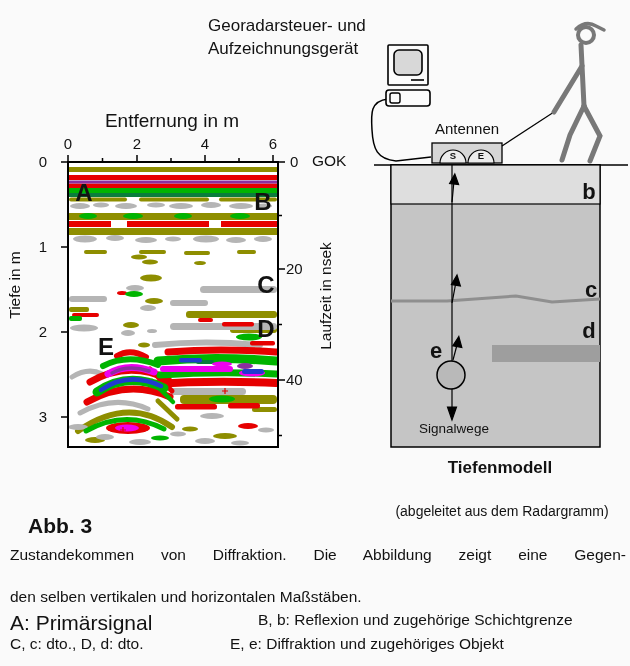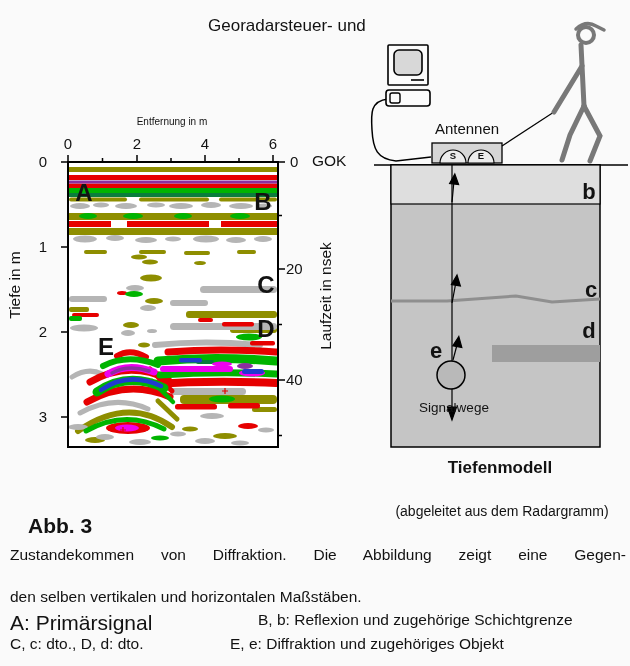--- a/index.html
+++ b/index.html
@@ -222,27 +222,28 @@
     <path d="M576,29 Q586,20 596,26 L604,30" stroke-width="3.5"></path>
     <path d="M581,45 L584,106" stroke-width="5"></path>
     <path d="M582,66 L554,112" stroke-width="5"></path>
     <path d="M584,106 L600,136 L590,161" stroke-width="5"></path>
     <path d="M584,106 L570,135 L562,160" stroke-width="5"></path>
   </g>
 </svg>
 
 <div class="t" style="left:208px;top:14px;font-size:17px;line-height:23px;">
   <div>Georadarsteuer- und</div>
+  <div>Aufzeichnungsgerät</div>
 </div>
 
 <div class="t c" style="left:467px;top:129px;font-size:15px;">Antennen</div>
 <div class="t c b" style="left:453px;top:156px;font-size:9.5px;">S</div>
 <div class="t c b" style="left:481px;top:156px;font-size:9.5px;">E</div>
 
-<div class="t c" style="left:172px;top:121px;font-size:10px;">Entfernung in m</div>
+<div class="t c" style="left:172px;top:121px;font-size:19px;">Entfernung in m</div>
 <div class="t c" style="left:68px;top:144px;font-size:15px;">0</div>
 <div class="t c" style="left:137px;top:144px;font-size:15px;">2</div>
 <div class="t c" style="left:205px;top:144px;font-size:15px;">4</div>
 <div class="t c" style="left:273px;top:144px;font-size:15px;">6</div>
 
 <div class="t rot" style="left:15px;top:285px;font-size:15.5px;">Tiefe in m</div>
 <div class="t c" style="left:43px;top:162px;font-size:15px;">0</div>
 <div class="t c" style="left:43px;top:247px;font-size:15px;">1</div>
 <div class="t c" style="left:43px;top:332px;font-size:15px;">2</div>
 <div class="t c" style="left:43px;top:417px;font-size:15px;">3</div>
@@ -256,21 +257,21 @@
 <div class="t c b" style="left:84px;top:193px;font-size:24px;">A</div>
 <div class="t c b" style="left:263px;top:202px;font-size:24px;">B</div>
 <div class="t c b" style="left:266px;top:285px;font-size:24px;">C</div>
 <div class="t c b" style="left:266px;top:329px;font-size:24px;">D</div>
 <div class="t c b" style="left:106px;top:347px;font-size:24px;">E</div>
 
 <div class="t c b" style="left:589px;top:192px;font-size:22px;">b</div>
 <div class="t c b" style="left:591px;top:290px;font-size:22px;">c</div>
 <div class="t c b" style="left:589px;top:331px;font-size:22px;">d</div>
 <div class="t c b" style="left:436px;top:351px;font-size:22px;">e</div>
-<div class="t c" style="left:454px;top:408px;font-size:13.5px;">Signalwege</div>
+<div class="t c" style="left:454px;top:429px;font-size:13.5px;">Signalwege</div>
 
 <div class="t c b" style="left:500px;top:468px;font-size:17px;">Tiefenmodell</div>
 <div class="t c" style="left:502px;top:512px;font-size:14px;">(abgeleitet aus dem Radargramm)</div>
 
 <div class="t b" style="left:28px;top:514px;font-size:21px;">Abb. 3</div>
 <div class="just" style="top:546px;">Zustandekommen von Diffraktion. Die Abbildung zeigt eine Gegen-</div>
 <div class="just last" style="top:588px;">den selben vertikalen und horizontalen Maßstäben.</div>
 
 <div class="t" style="left:10px;top:611px;font-size:21px;">A: Primärsignal</div>
 <div class="t" style="left:230px;top:611px;font-size:15.5px;margin-left:28px;">B, b: Reflexion und zugehörige Schichtgrenze</div>

